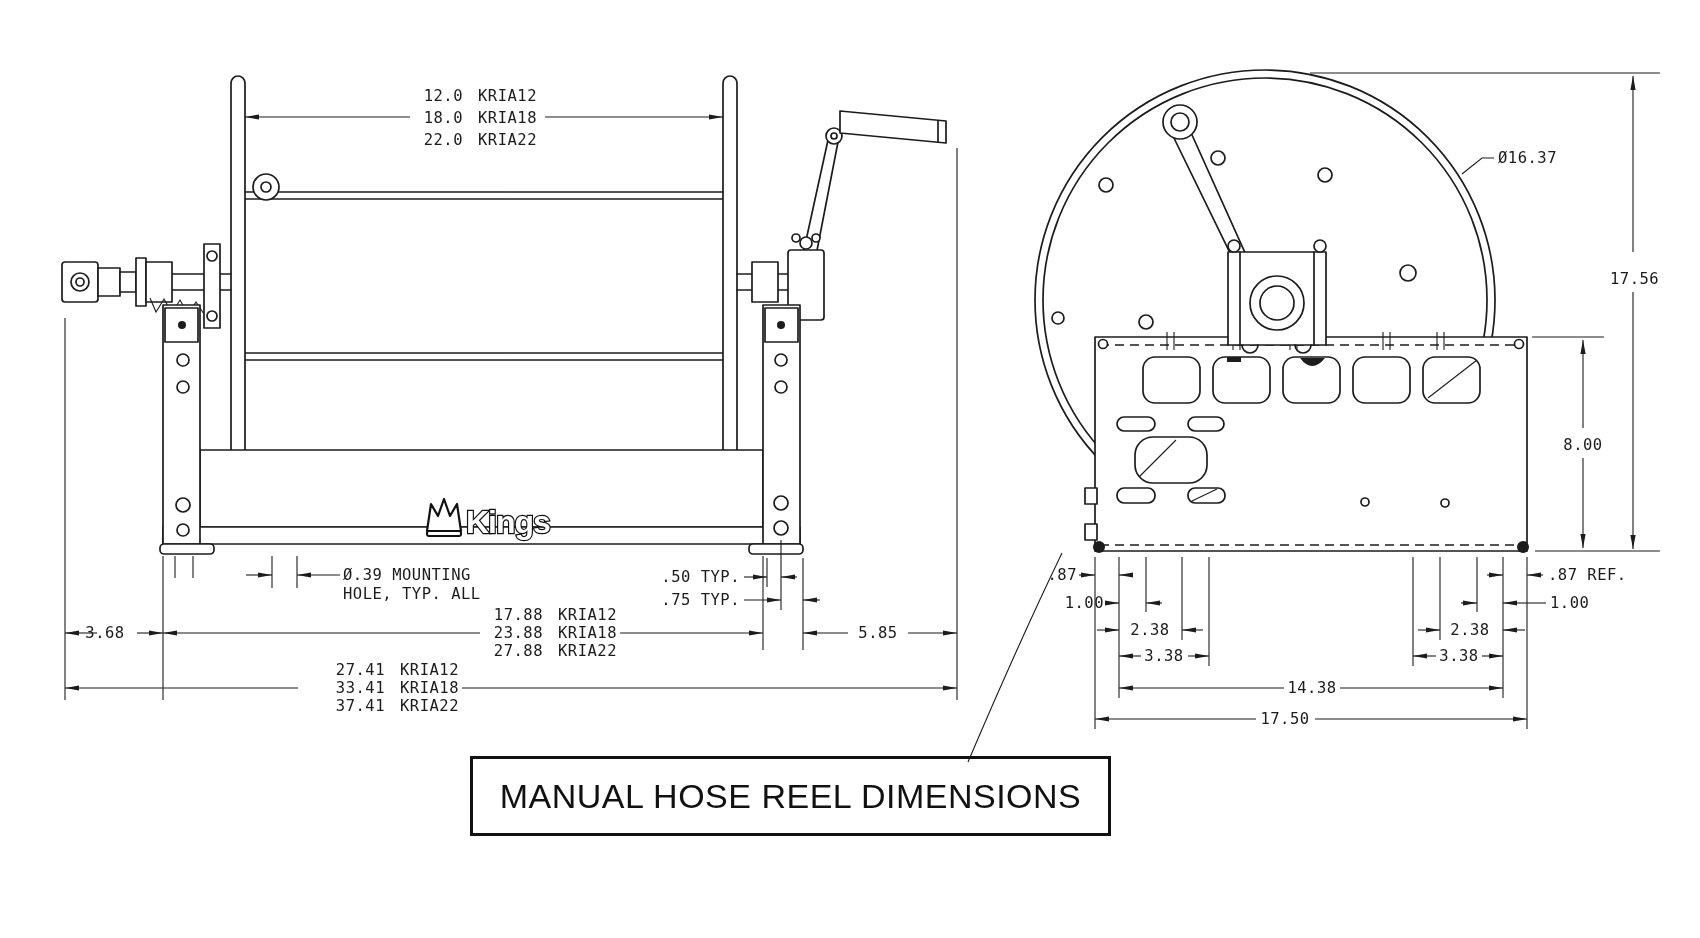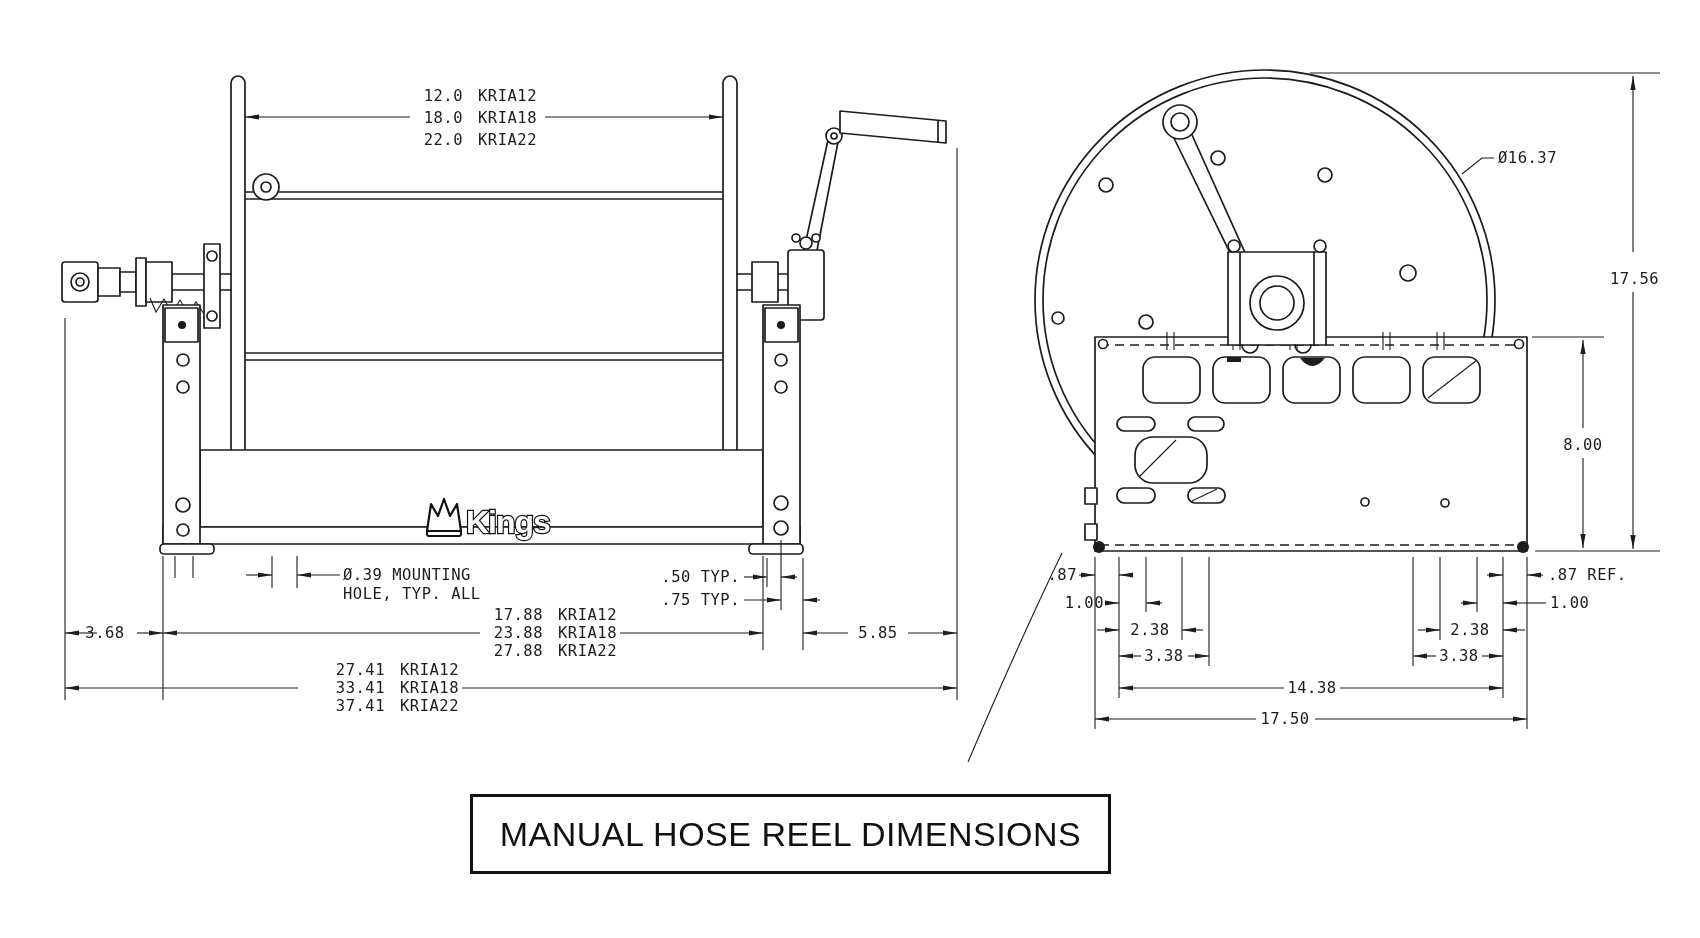--- a/index.html
+++ b/index.html
@@ -7,21 +7,21 @@
        font-family:"Liberation Sans",sans-serif;}
   svg{position:absolute;left:0;top:0;}
   .ln{stroke:#1c1c1c;stroke-width:1.7;fill:none;stroke-linecap:round;stroke-linejoin:round;}
   .lnf{stroke:#1c1c1c;stroke-width:1.7;fill:#fff;stroke-linejoin:round;}
   .tn{stroke:#1c1c1c;stroke-width:1.1;fill:none;stroke-linecap:butt;}
   .dsh{stroke:#1c1c1c;stroke-width:1.4;fill:none;stroke-dasharray:9 6;}
   .blk{fill:#1c1c1c;stroke:none;}
   .dim{font-family:"DejaVu Sans Mono",monospace;font-size:15.5px;fill:#1c1c1c;letter-spacing:.5px;}
   .logo-t{font-family:"Liberation Sans",sans-serif;font-size:32px;font-weight:bold;
           fill:#fff;stroke:#111;stroke-width:2.4;paint-order:stroke;letter-spacing:-1px;}
-  #title-box{position:absolute;left:470px;top:794px;width:635px;height:74px;
+  #title-box{position:absolute;left:470px;top:756px;width:635px;height:74px;
              border:3px solid #111;display:flex;align-items:center;justify-content:center;}
   #title-box span{font-size:34px;color:#111;letter-spacing:.5px;}
 </style>
 </head>
 <body>
 
 <svg width="1700" height="938" viewBox="0 0 1700 938">
   <defs>
     <marker id="arw" viewBox="0 0 14 6" refX="14" refY="3" markerWidth="14" markerHeight="6" orient="auto" markerUnits="userSpaceOnUse">
       <path d="M14,3 L0,0.4 L0,5.6 Z" fill="#1c1c1c"></path>

